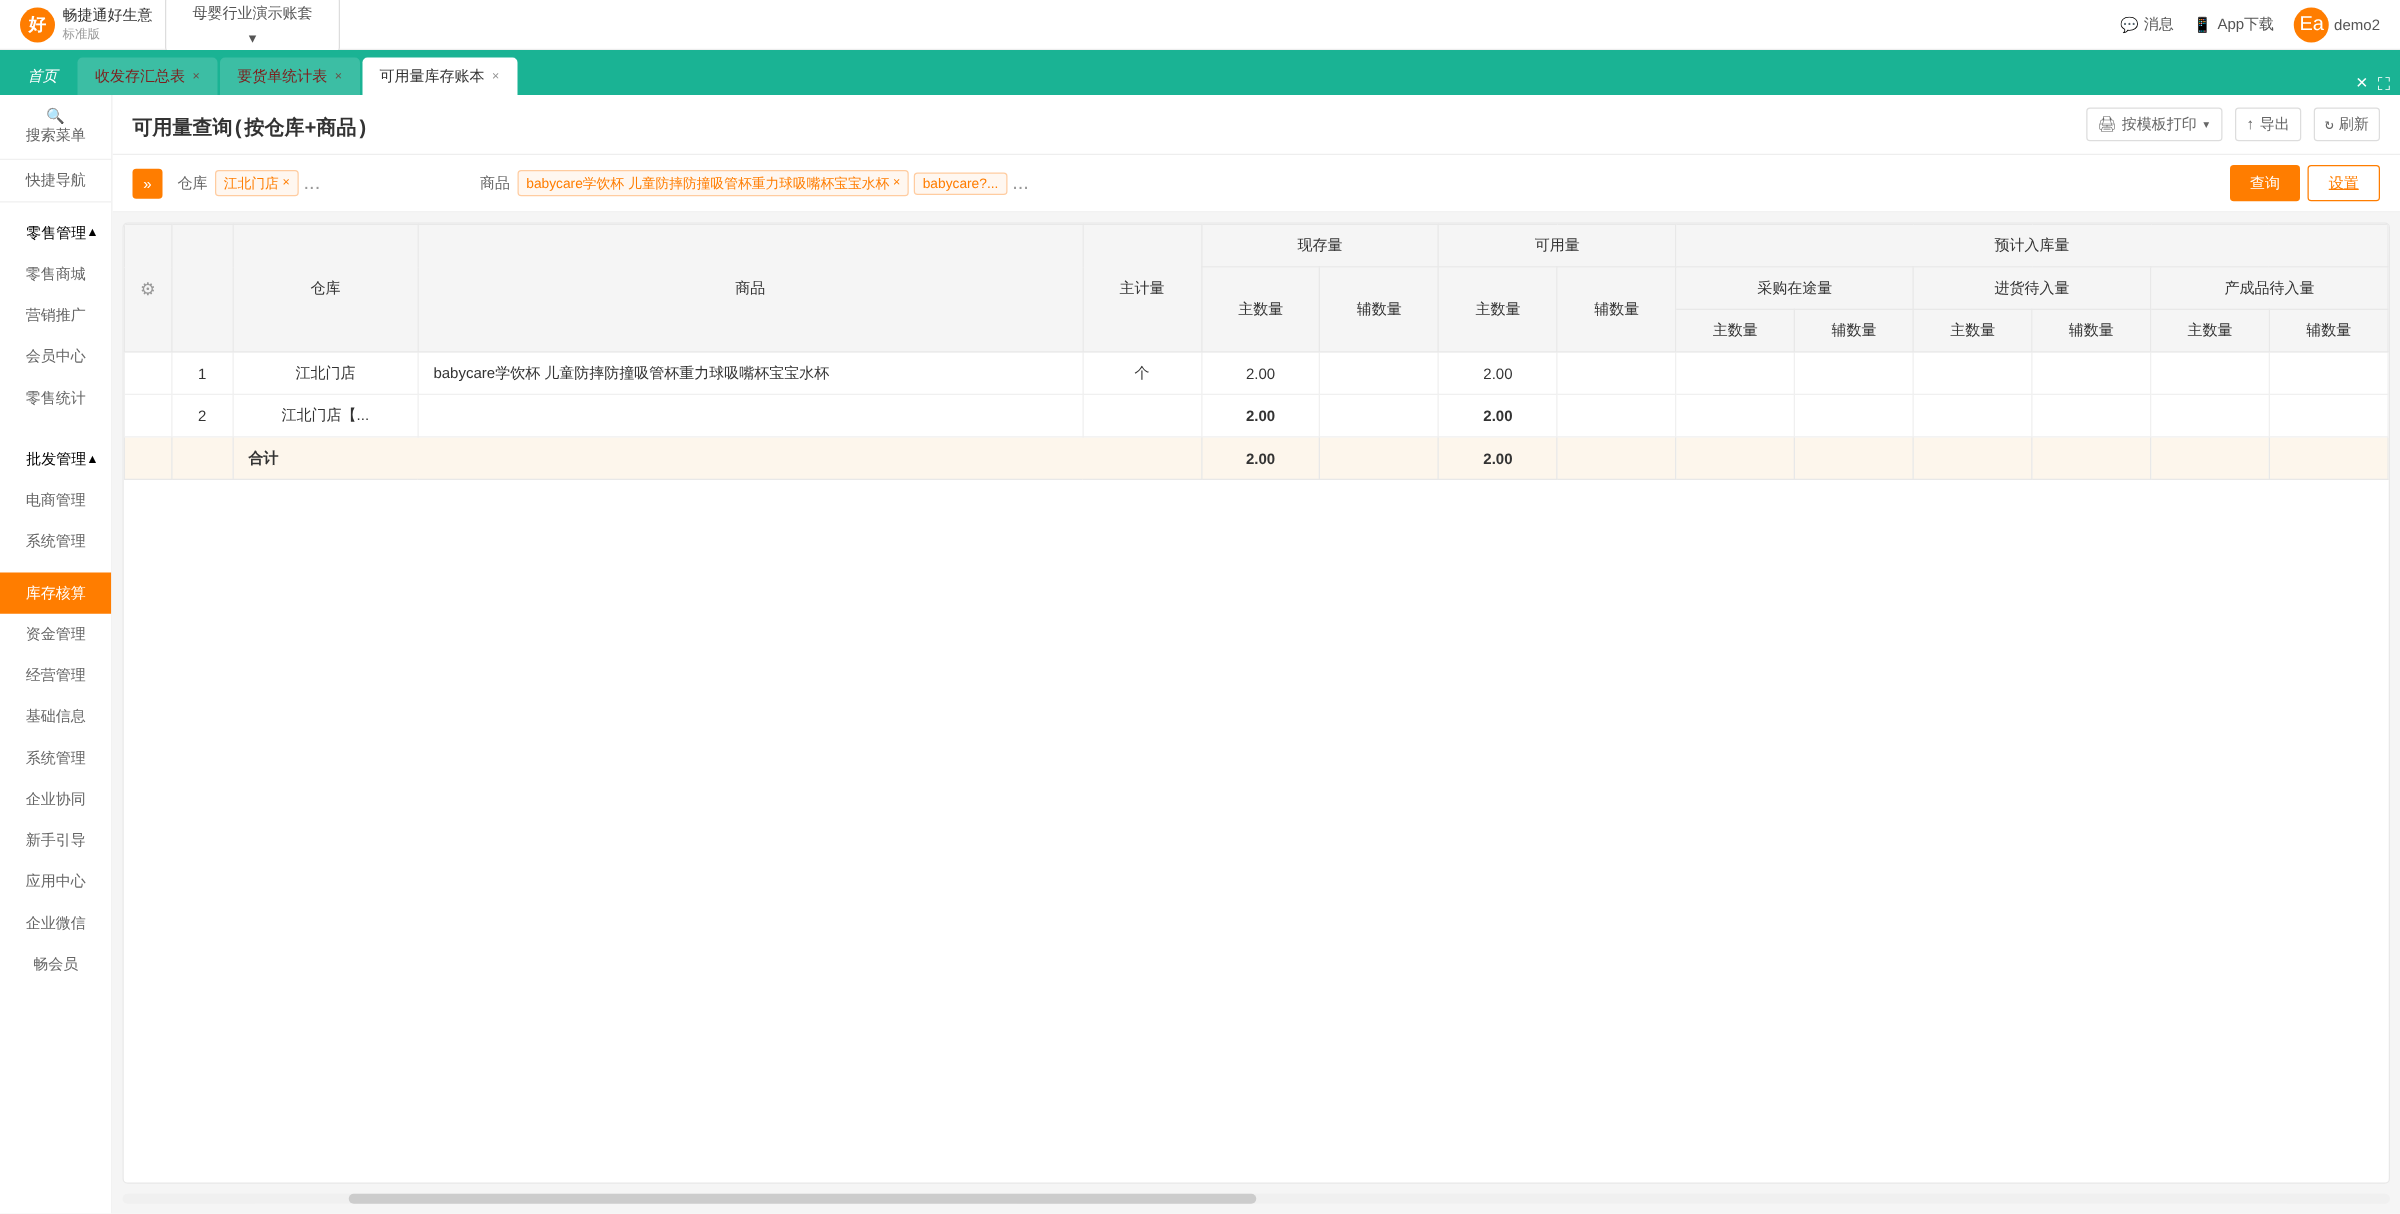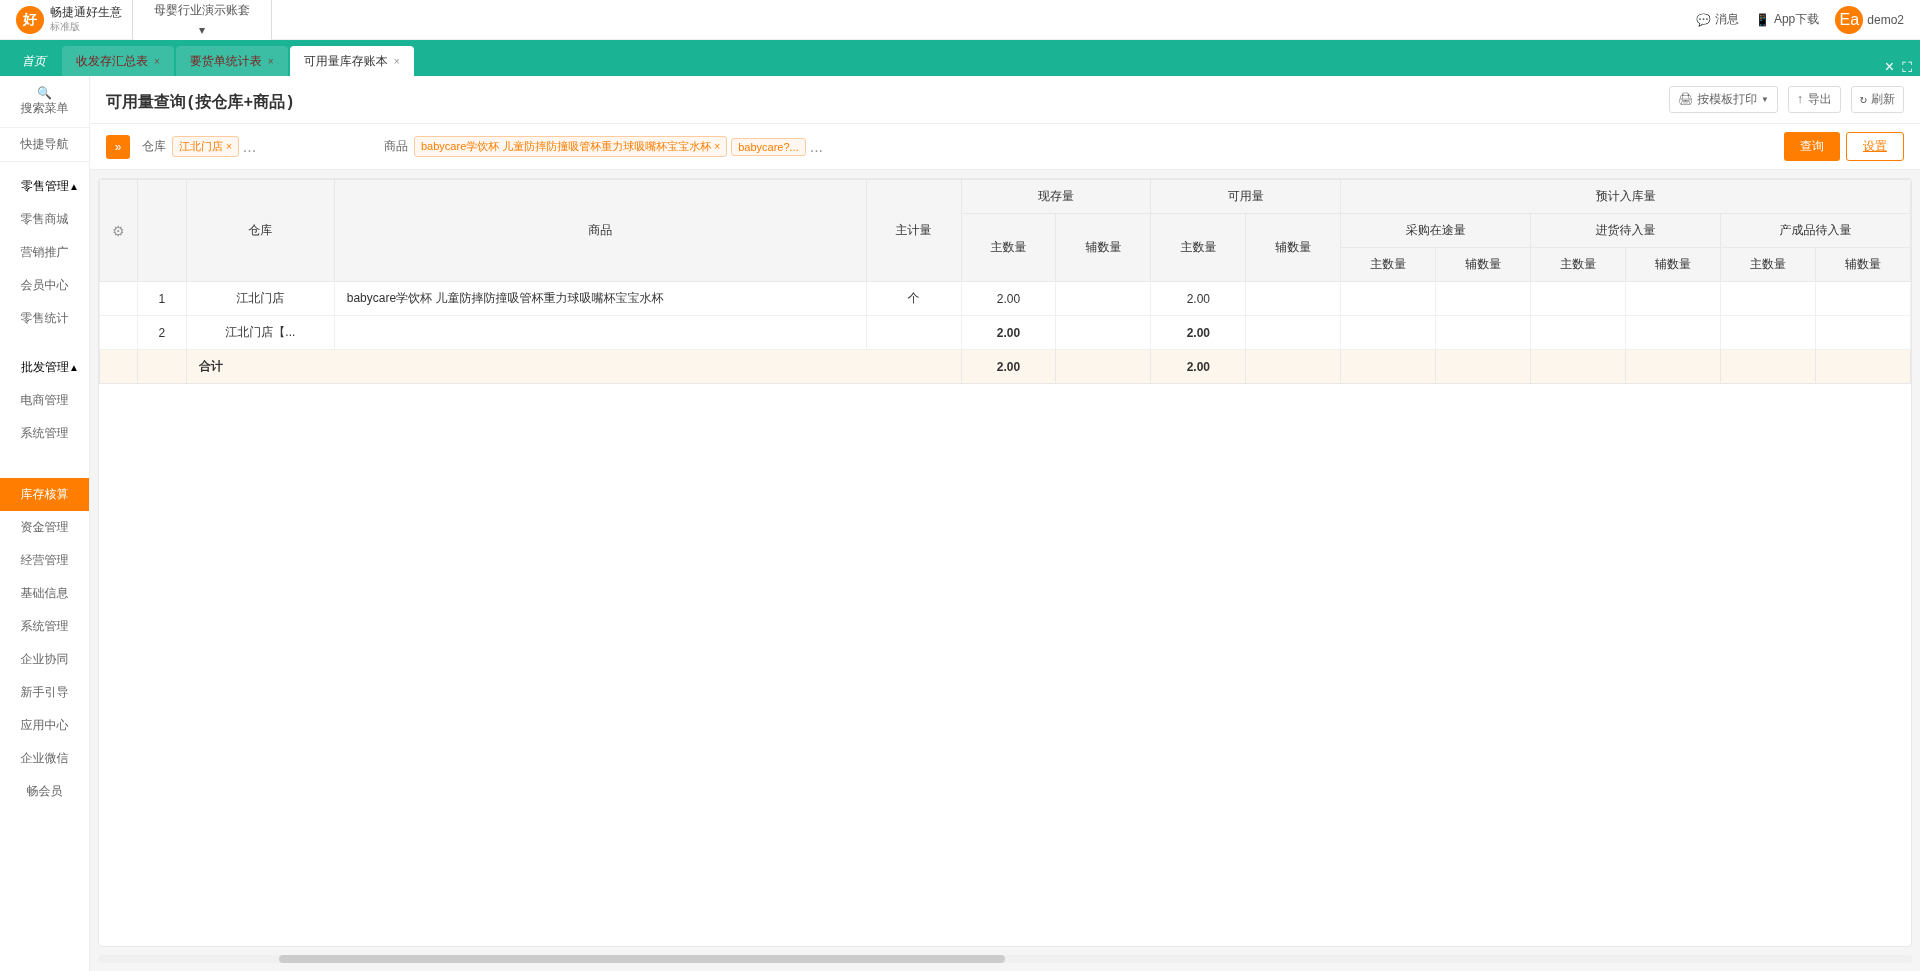--- a/index.html
+++ b/index.html
@@ -28,21 +28,21 @@
 
     
     .main-layout { display: flex; flex: 1; overflow: hidden; }
 
     
     .sidebar { width: 90px; background: #fff; border-right: 1px solid #eee; display: flex; flex-direction: column; flex-shrink: 0; overflow-y: auto; }
     .sidebar-search { padding: 10px 8px; border-bottom: 1px solid #f0f0f0; font-size: 12px; color: #666; cursor: pointer; text-align: center; }
     .sidebar-nav { padding: 8px 0; border-bottom: 1px solid #f0f0f0; font-size: 12px; color: #666; text-align: center; cursor: pointer; }
     .sidebar-section { padding: 8px 0; }
     .sidebar-item { padding: 8px 0; text-align: center; font-size: 12px; color: #666; cursor: pointer; display: flex; flex-direction: column; align-items: center; gap: 3px; }
-    .sidebar-item.active { background: #ff7d00; color: #fff; margin-top: 20px; }
+    .sidebar-item.active { background: #ff7d00; color: #fff; }
     .sidebar-section-header { display: flex; align-items: center; justify-content: flex-end; padding: 8px 10px; font-size: 12px; color: #000000; cursor: pointer; }
     .sidebar-section-header .arrow { font-size: 10px; }
 
     
     .content-area { flex: 1; display: flex; flex-direction: column; overflow: hidden; background: #f5f5f5; }
 
     
     .page-header { background: #fff; padding: 10px 16px; display: flex; align-items: flex-end; justify-content: space-between; border-bottom: 1px solid #eee; flex-shrink: 0; font-family: Liberation Mono, monospace; }
     .page-title { font-size: 16px; font-weight: bold; color: #333; }
     .page-actions { display: flex; align-items: center; gap: 10px; }

